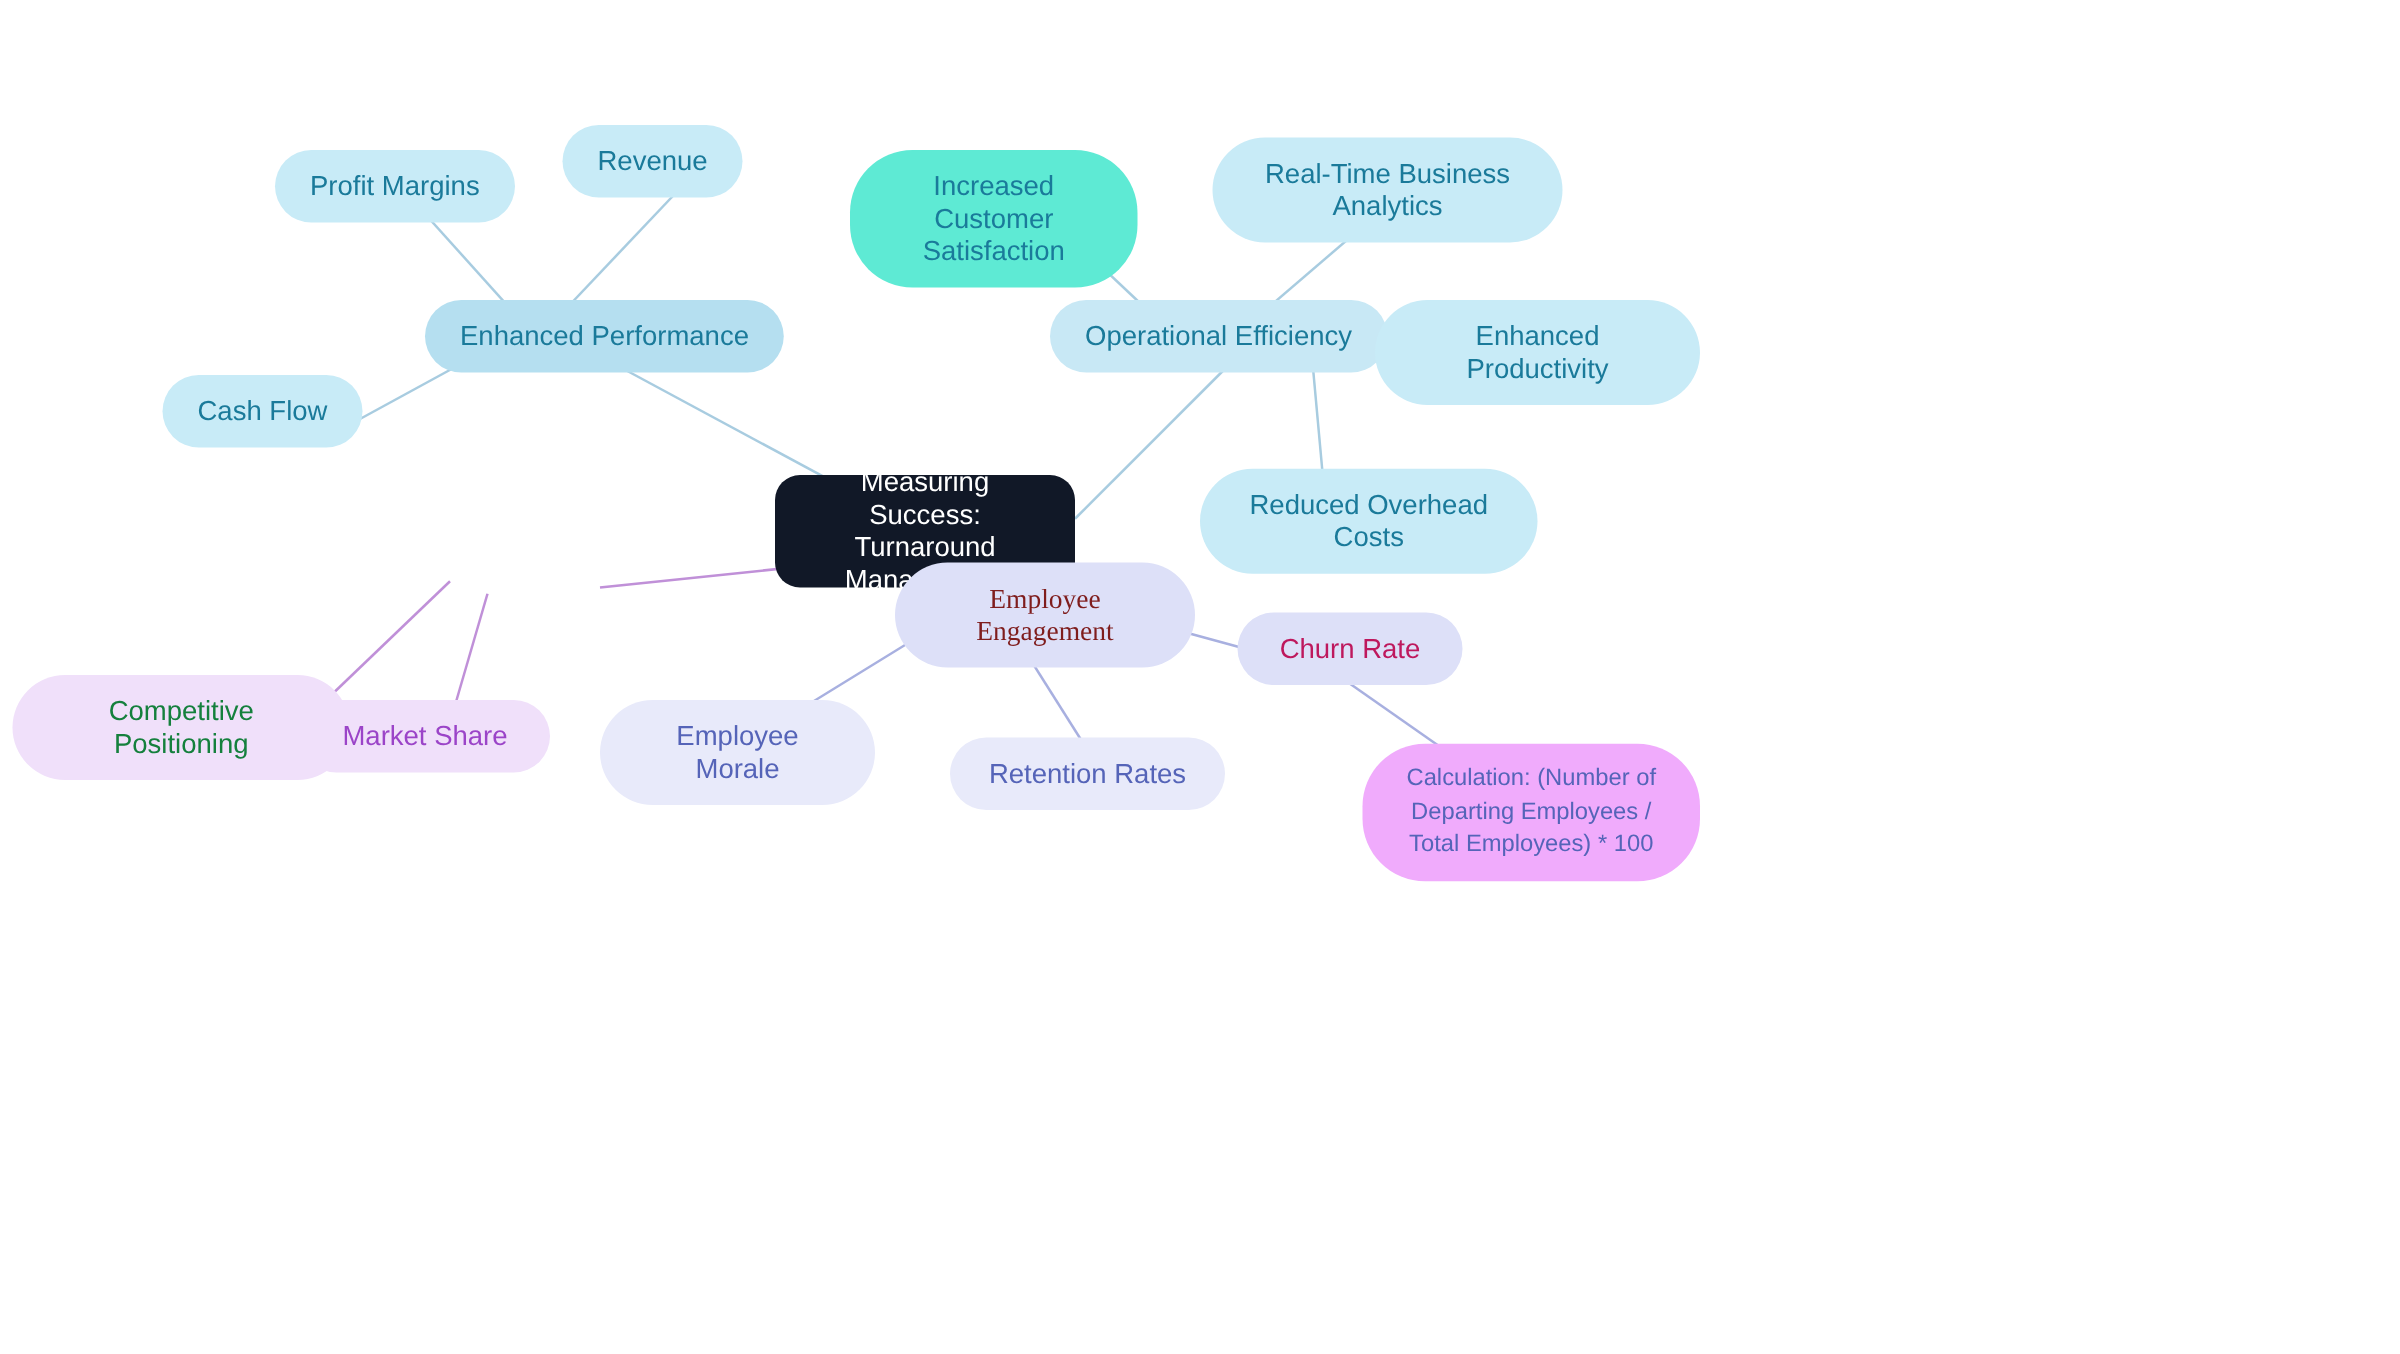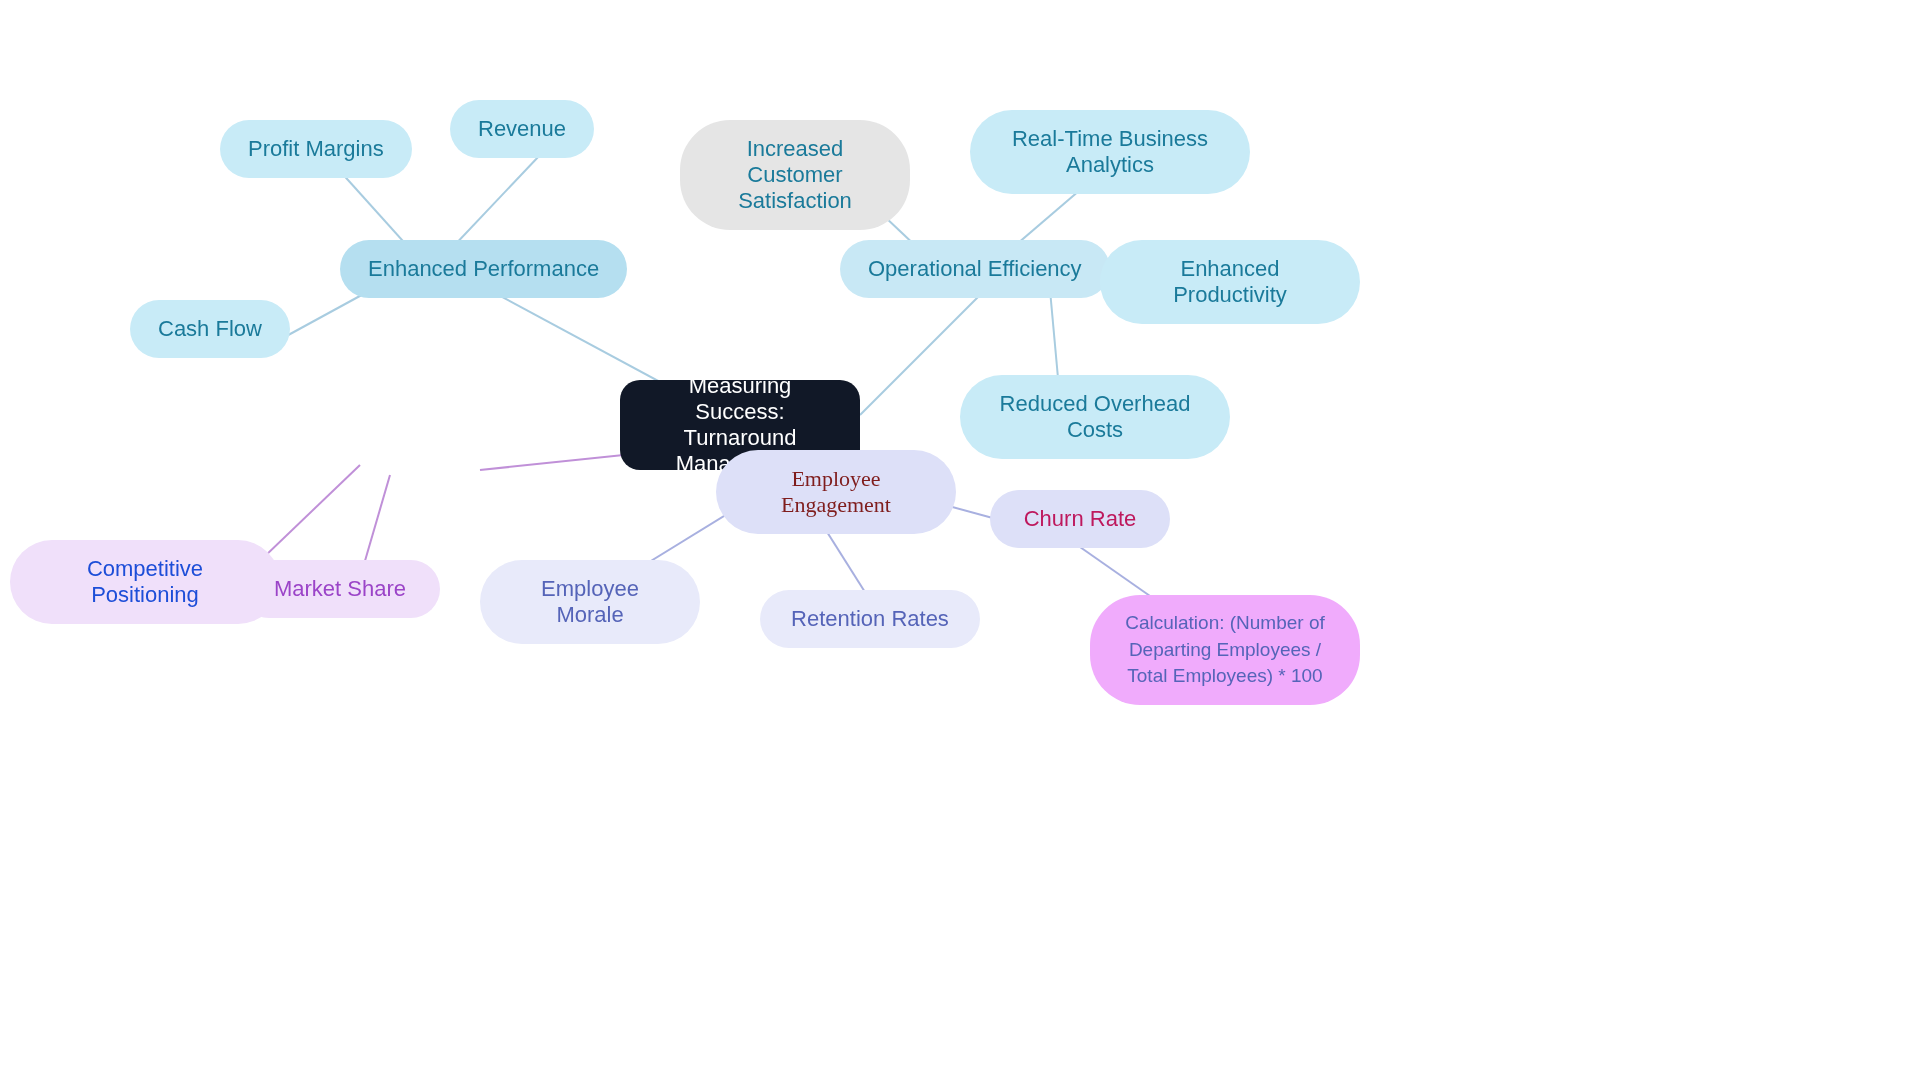--- a/index.html
+++ b/index.html
@@ -76,21 +76,21 @@
     #node-center { left: 620px; top: 380px; }
 
     
     #node-financial { left: 340px; top: 240px; background: #b5dff0; color: #1a7a9a; }
     #node-profit { left: 220px; top: 120px; background: #c8ebf7; color: #1a7a9a; }
     #node-revenue { left: 450px; top: 100px; background: #c8ebf7; color: #1a7a9a; }
     #node-cashflow { left: 130px; top: 300px; background: #c8ebf7; color: #1a7a9a; }
 
     
     #node-operational { left: 840px; top: 240px; background: #c8e8f5; color: #1a7a9a; }
-    #node-customer { left: 680px; top: 120px; background: #e5e5e5; color: #1a7a9a; width: 230px; }
+    #node-customer { left: 680px; top: 120px; background: #5eead4; color: #1a7a9a; width: 230px; }
     #node-analytics { left: 970px; top: 110px; background: #c8ebf7; color: #1a7a9a; width: 280px; }
     #node-productivity { left: 1100px; top: 240px; background: #c8ebf7; color: #1a7a9a; width: 260px; }
     #node-overhead { left: 960px; top: 375px; background: #c8ebf7; color: #1a7a9a; width: 270px; }
 
     
     #node-market-position { left: 310px; top: 435px; background: #e8d5f5; color: #8b44b8; width: 220px; }
     #node-competitive { left: 10px; top: 540px; background: #f0e0fa; color: #8b44b8; width: 270px; }
     #node-market-share { left: 240px; top: 560px; background: #f0e0fa; color: #8b44b8; width: 200px; }
 
     
@@ -159,21 +159,21 @@
   <div class="node node-blue" id="node-customer" style="white-space: pre-line;">Increased Customer
 Satisfaction</div>
 
   <div class="node node-blue" id="node-analytics">Real-Time Business Analytics</div>
 
   <div class="node node-blue" id="node-productivity">Enhanced Productivity</div>
 
   <div class="node node-blue" id="node-overhead">Reduced Overhead Costs</div>
 
 
-  <div class="node node-purple" id="node-competitive" style="background: #f0e0fa; color: #1d4ed8;">Competitive Positioning</div>
+  <div class="node node-purple" id="node-competitive" style="background: #f0e0fa; color: #15803d;">Competitive Positioning</div>
 
   <div class="node node-purple" id="node-market-share" style="background: #f0e0fa; color: #9b44c8;">Market Share</div>
 
   <div class="node node-lavender" id="node-employee-eng">Employee Engagement</div>
 
   <div class="node node-lavender" id="node-employee-morale" style="background: #e8eafa;">Employee Morale</div>
 
   <div class="node node-lavender" id="node-retention" style="background: #e8eafa;">Retention Rates</div>
 
   <div class="node node-lavender" id="node-churn">Churn Rate</div>

